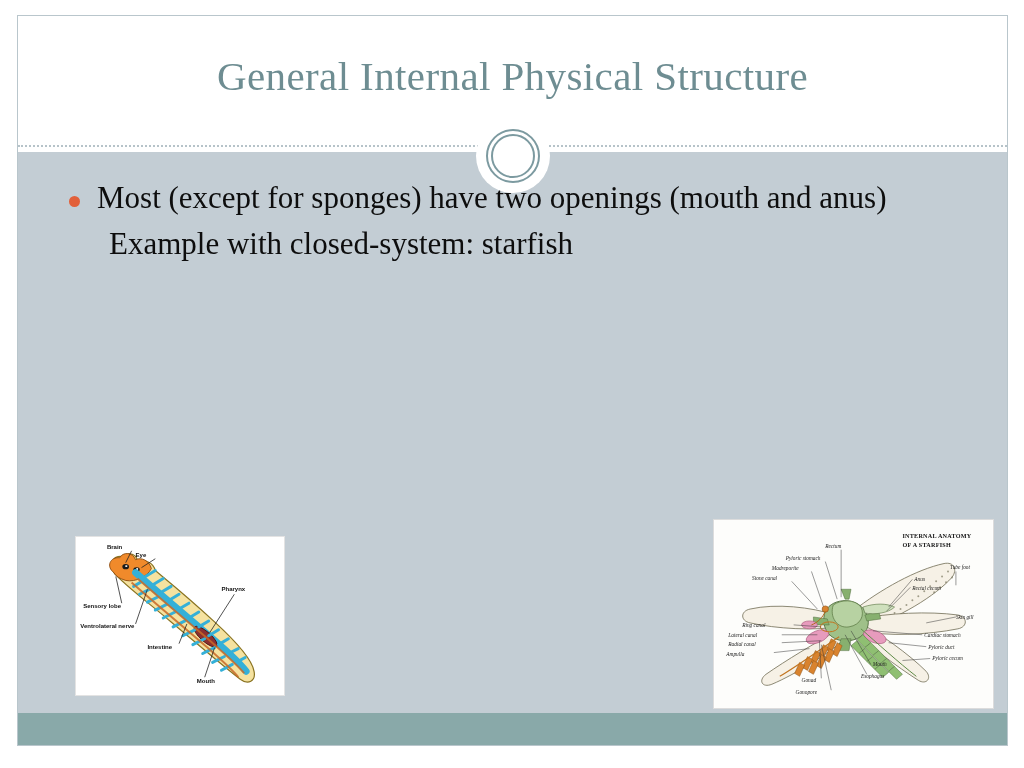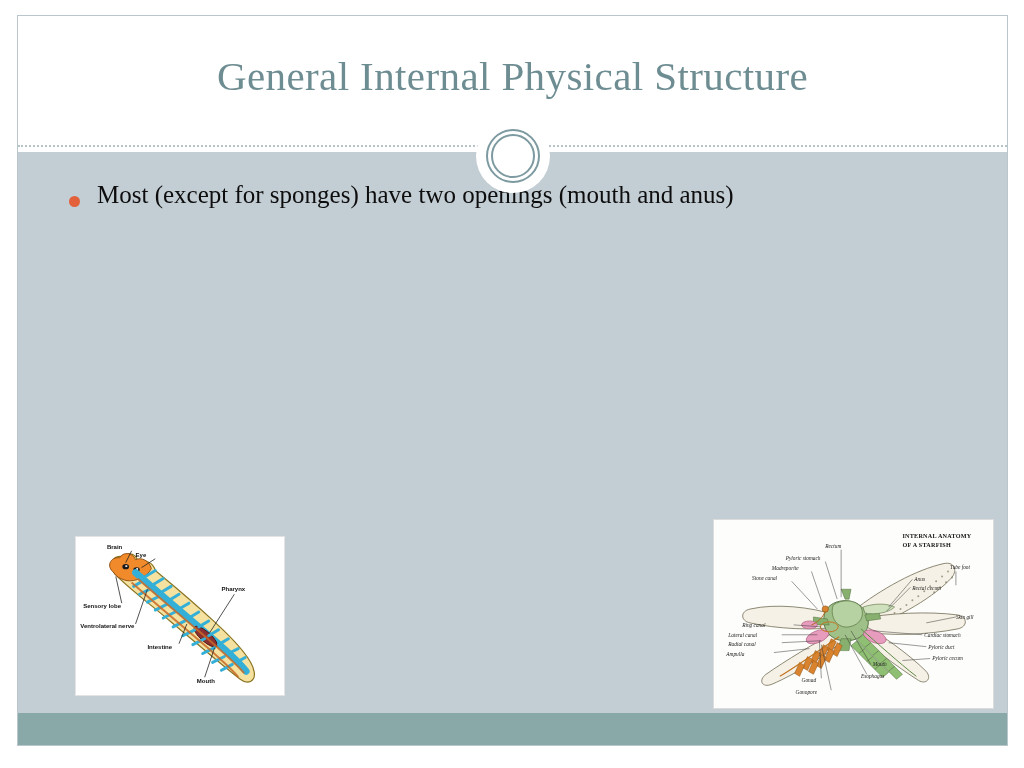--- a/index.html
+++ b/index.html
@@ -150,21 +150,21 @@
     position: absolute;
     left: 26px;
     top: 18px;
     width: 11px;
     height: 11px;
     border-radius: 50%;
     background: #e2603a;
   }
   .bullet-text {
     font-family: "Liberation Serif", "DejaVu Serif", serif;
-    font-size: 25px;
+    font-size: 31px;
     line-height: 1.32;
     color: #0d0d0d;
   }
   .subline {
     position: relative;
     padding-left: 66px;
     margin-top: 2px;
     margin-bottom: 5px;
   }
   .subline .bullet-text {
@@ -250,20 +250,23 @@
     <div class="content">
       <div class="bullet-list">
 
         <div class="bullet-row">
           <span class="bullet-dot"></span>
           <div class="bullet-text">Most (except for sponges) have two openings (mouth and anus)</div>
         </div>
 
 
 
+        <div class="subline">
+          <div class="bullet-text">Example with closed-system: starfish</div>
+        </div>
 
       </div>
 
       <div class="figure fig-flatworm">
         <svg viewBox="0 0 210 160" preserveAspectRatio="xMidYMid meet">
           <rect x="0" y="0" width="210" height="160" fill="#ffffff"></rect>
 
           <g>
             <path d="M38,36 C32,26 38,18 48,20 C54,14 62,18 62,26 C70,22 78,26 80,34
                      C92,44 112,60 140,86 C164,108 178,124 180,136

